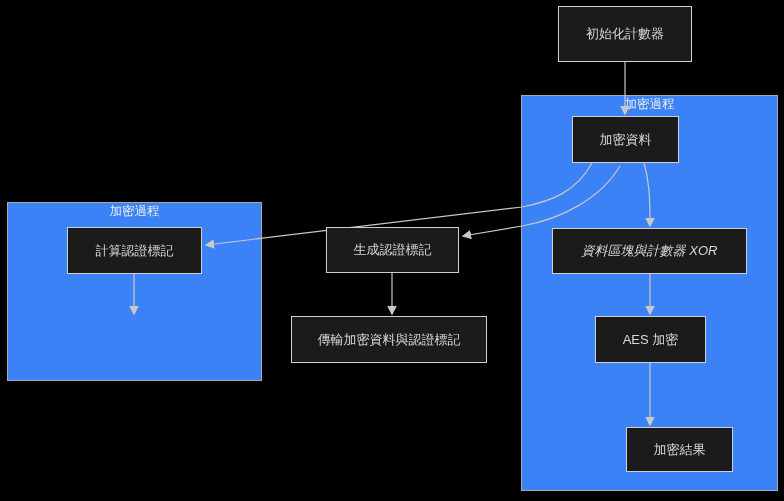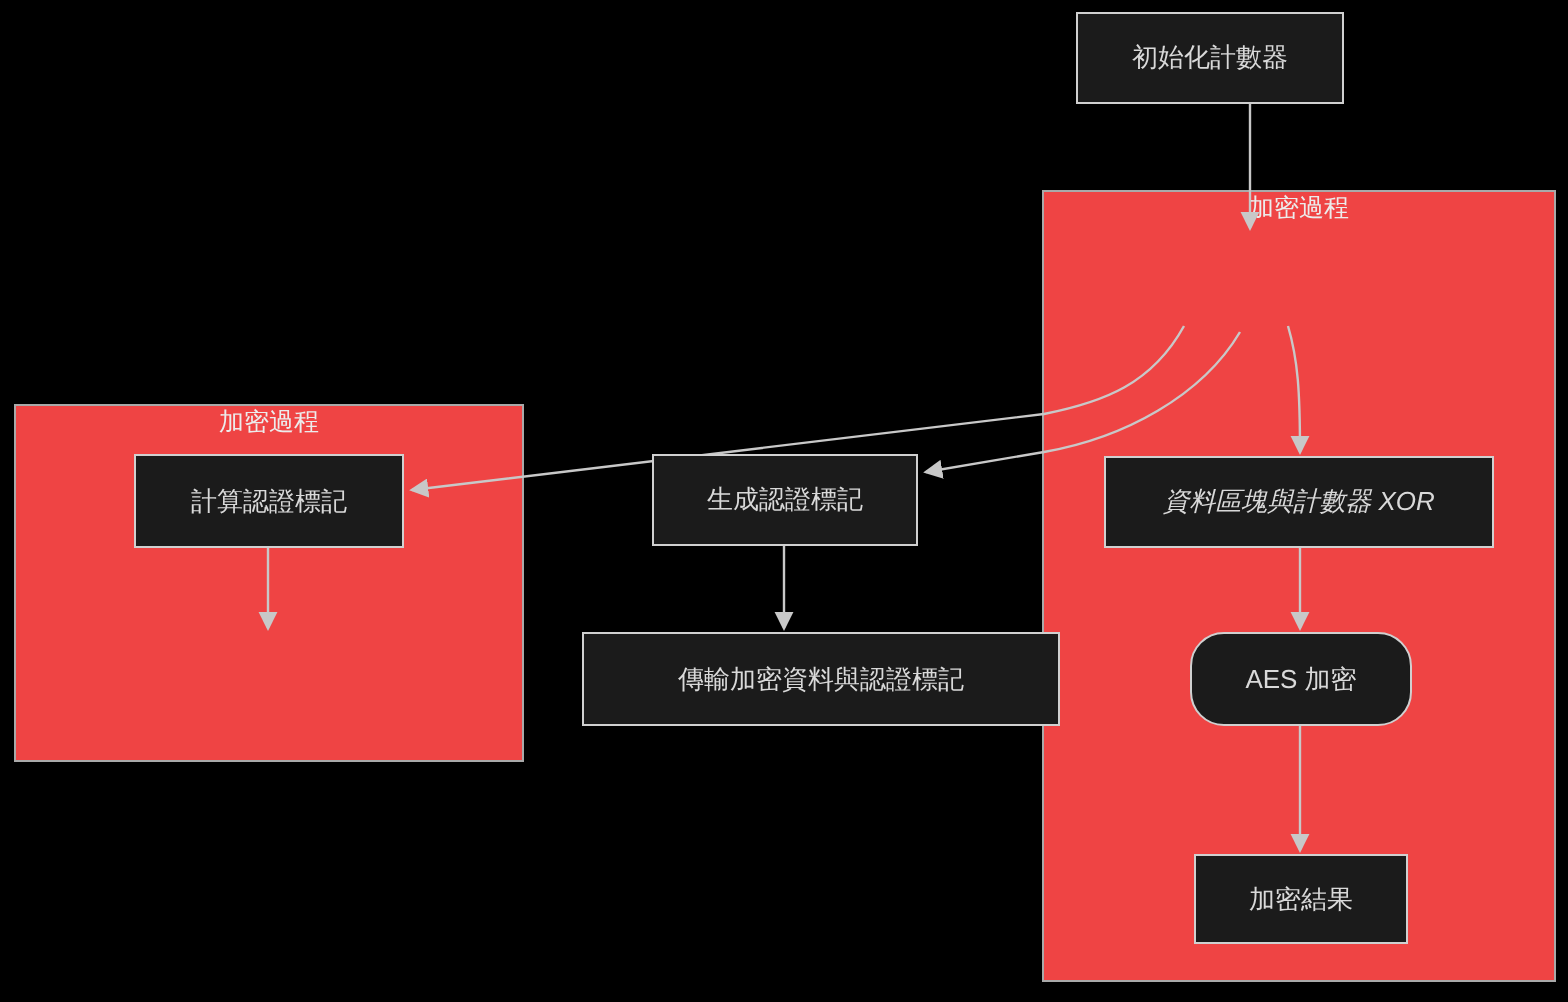--- a/index.html
+++ b/index.html
@@ -10,21 +10,21 @@
   }
   .canvas {
     position: relative;
     width: 784px;
     height: 501px;
     background: #000000;
     overflow: hidden;
   }
   .group {
     position: absolute;
-    background: #ef4444;
+    background: #3b82f6;
     border: 1px solid #a9a9a9;
     box-sizing: border-box;
     z-index: 1;
   }
   .group-label {
     position: absolute;
     top: 1px;
     left: 0;
     width: 100%;
     text-align: center;
@@ -84,29 +84,30 @@
     <path class="edge" d="M625,52 L625,114" marker-end="url(#arrow)"></path>
     <path class="edge" d="M592,163 C576,192 552,201 522,207 L206,245" marker-end="url(#arrow)"></path>
     <path class="edge" d="M620,166 C601,198 562,219 522,226 L463,236" marker-end="url(#arrow)"></path>
     <path class="edge" d="M644,163 C649,180 650,196 650,226" marker-end="url(#arrow)"></path>
     <path class="edge" d="M650,274 L650,314" marker-end="url(#arrow)"></path>
     <path class="edge" d="M650,363 L650,425" marker-end="url(#arrow)"></path>
     <path class="edge" d="M134,274 L134,314" marker-end="url(#arrow)"></path>
     <path class="edge" d="M392,273 L392,314" marker-end="url(#arrow)"></path>
   </svg>
 
-  <div class="node" style="left:538px; top:6px; width:134px; height:46px;">初始化計數器</div>
+  <div class="node" style="left:558px; top:6px; width:134px; height:56px;">初始化計數器</div>
 
+  <div class="node" style="left:572px; top:116px; width:107px; height:47px;">加密資料</div>
 
   <div class="node" style="left:552px; top:228px; width:195px; height:46px;font-style:italic;">資料區塊與計數器 XOR</div>
 
-  <div class="node" style="left:595px; top:316px; width:111px; height:47px;border-radius:17px;">AES 加密</div>
+  <div class="node" style="left:595px; top:316px; width:111px; height:47px;">AES 加密</div>
 
-  <div class="node" style="left:597px; top:427px; width:107px; height:45px;">加密結果</div>
+  <div class="node" style="left:626px; top:427px; width:107px; height:45px;">加密結果</div>
 
   <div class="node" style="left:67px; top:227px; width:135px; height:47px;font-family:Liberation Mono, monospace;">計算認證標記</div>
 
 
   <div class="node" style="left:326px; top:227px; width:133px; height:46px;text-align:center;">生成認證標記</div>
 
-  <div class="node" style="left:291px; top:316px; width:239px; height:47px;">傳輸加密資料與認證標記</div>
+  <div class="node" style="left:291px; top:316px; width:196px; height:47px;">傳輸加密資料與認證標記</div>
 
 </div>
 
 </body></html>

